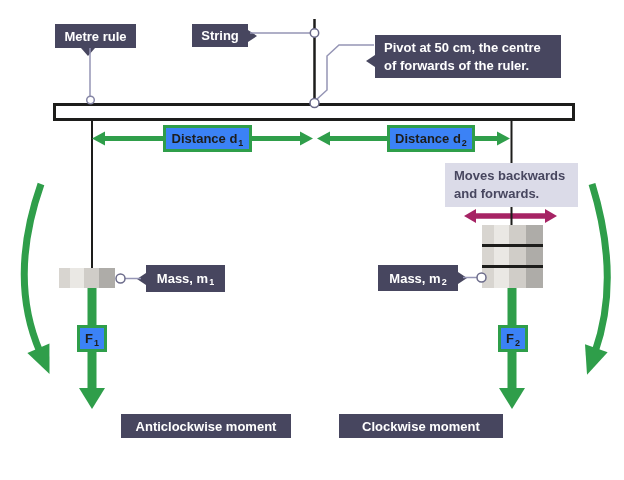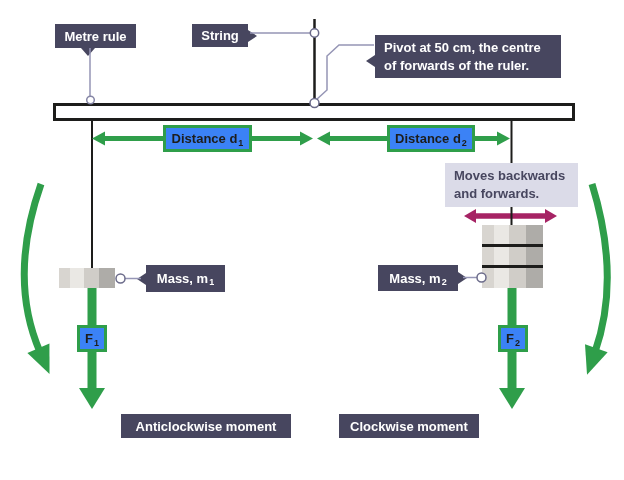--- a/index.html
+++ b/index.html
@@ -26,21 +26,21 @@
   .ptr-left{left:-9px;top:50%;margin-top:-6px;border-top:6px solid transparent;border-bottom:6px solid transparent;border-right:9px solid #47465f;}
 
   .metre-rule-box{left:55px;top:24px;width:81px;height:24px;}
   .string-box{left:192px;top:24px;width:56px;height:23px;text-align:center;}
   .pivot-box{left:375px;top:21px;width:186px;height:43px;justify-content:flex-start;align-items:flex-start;padding:4px 0 0 9px;line-height:18px;text-align:left;display:block;margin-top:14px;}
   .pivot-box .ptr-left{top:20px;margin-top:0;}
 
   .m1-label{left:146px;top:265px;width:79px;height:27px;}
   .m2-label{left:378px;top:265px;width:80px;height:26px;}
   .acw-box{left:121px;top:414px;width:170px;height:24px;justify-content:center;}
-  .cw-box{left:339px;top:414px;width:140px;height:24px;}
+  .cw-box{left:339px;top:414px;width:164px;height:24px;}
 
   
   .greenbox{
     background:#3b82f6;border:3px solid #2f9e4a;box-sizing:border-box;
     color:#1d1d1b;font-weight:bold;font-size:13px;
     display:flex;align-items:center;justify-content:center;
   }
   .d1-box{left:163px;top:125px;width:89px;height:27px;}
   .d2-box{left:387px;top:125px;width:88px;height:27px;}
   .f1-box{left:77px;top:325px;width:30px;height:27px;}

